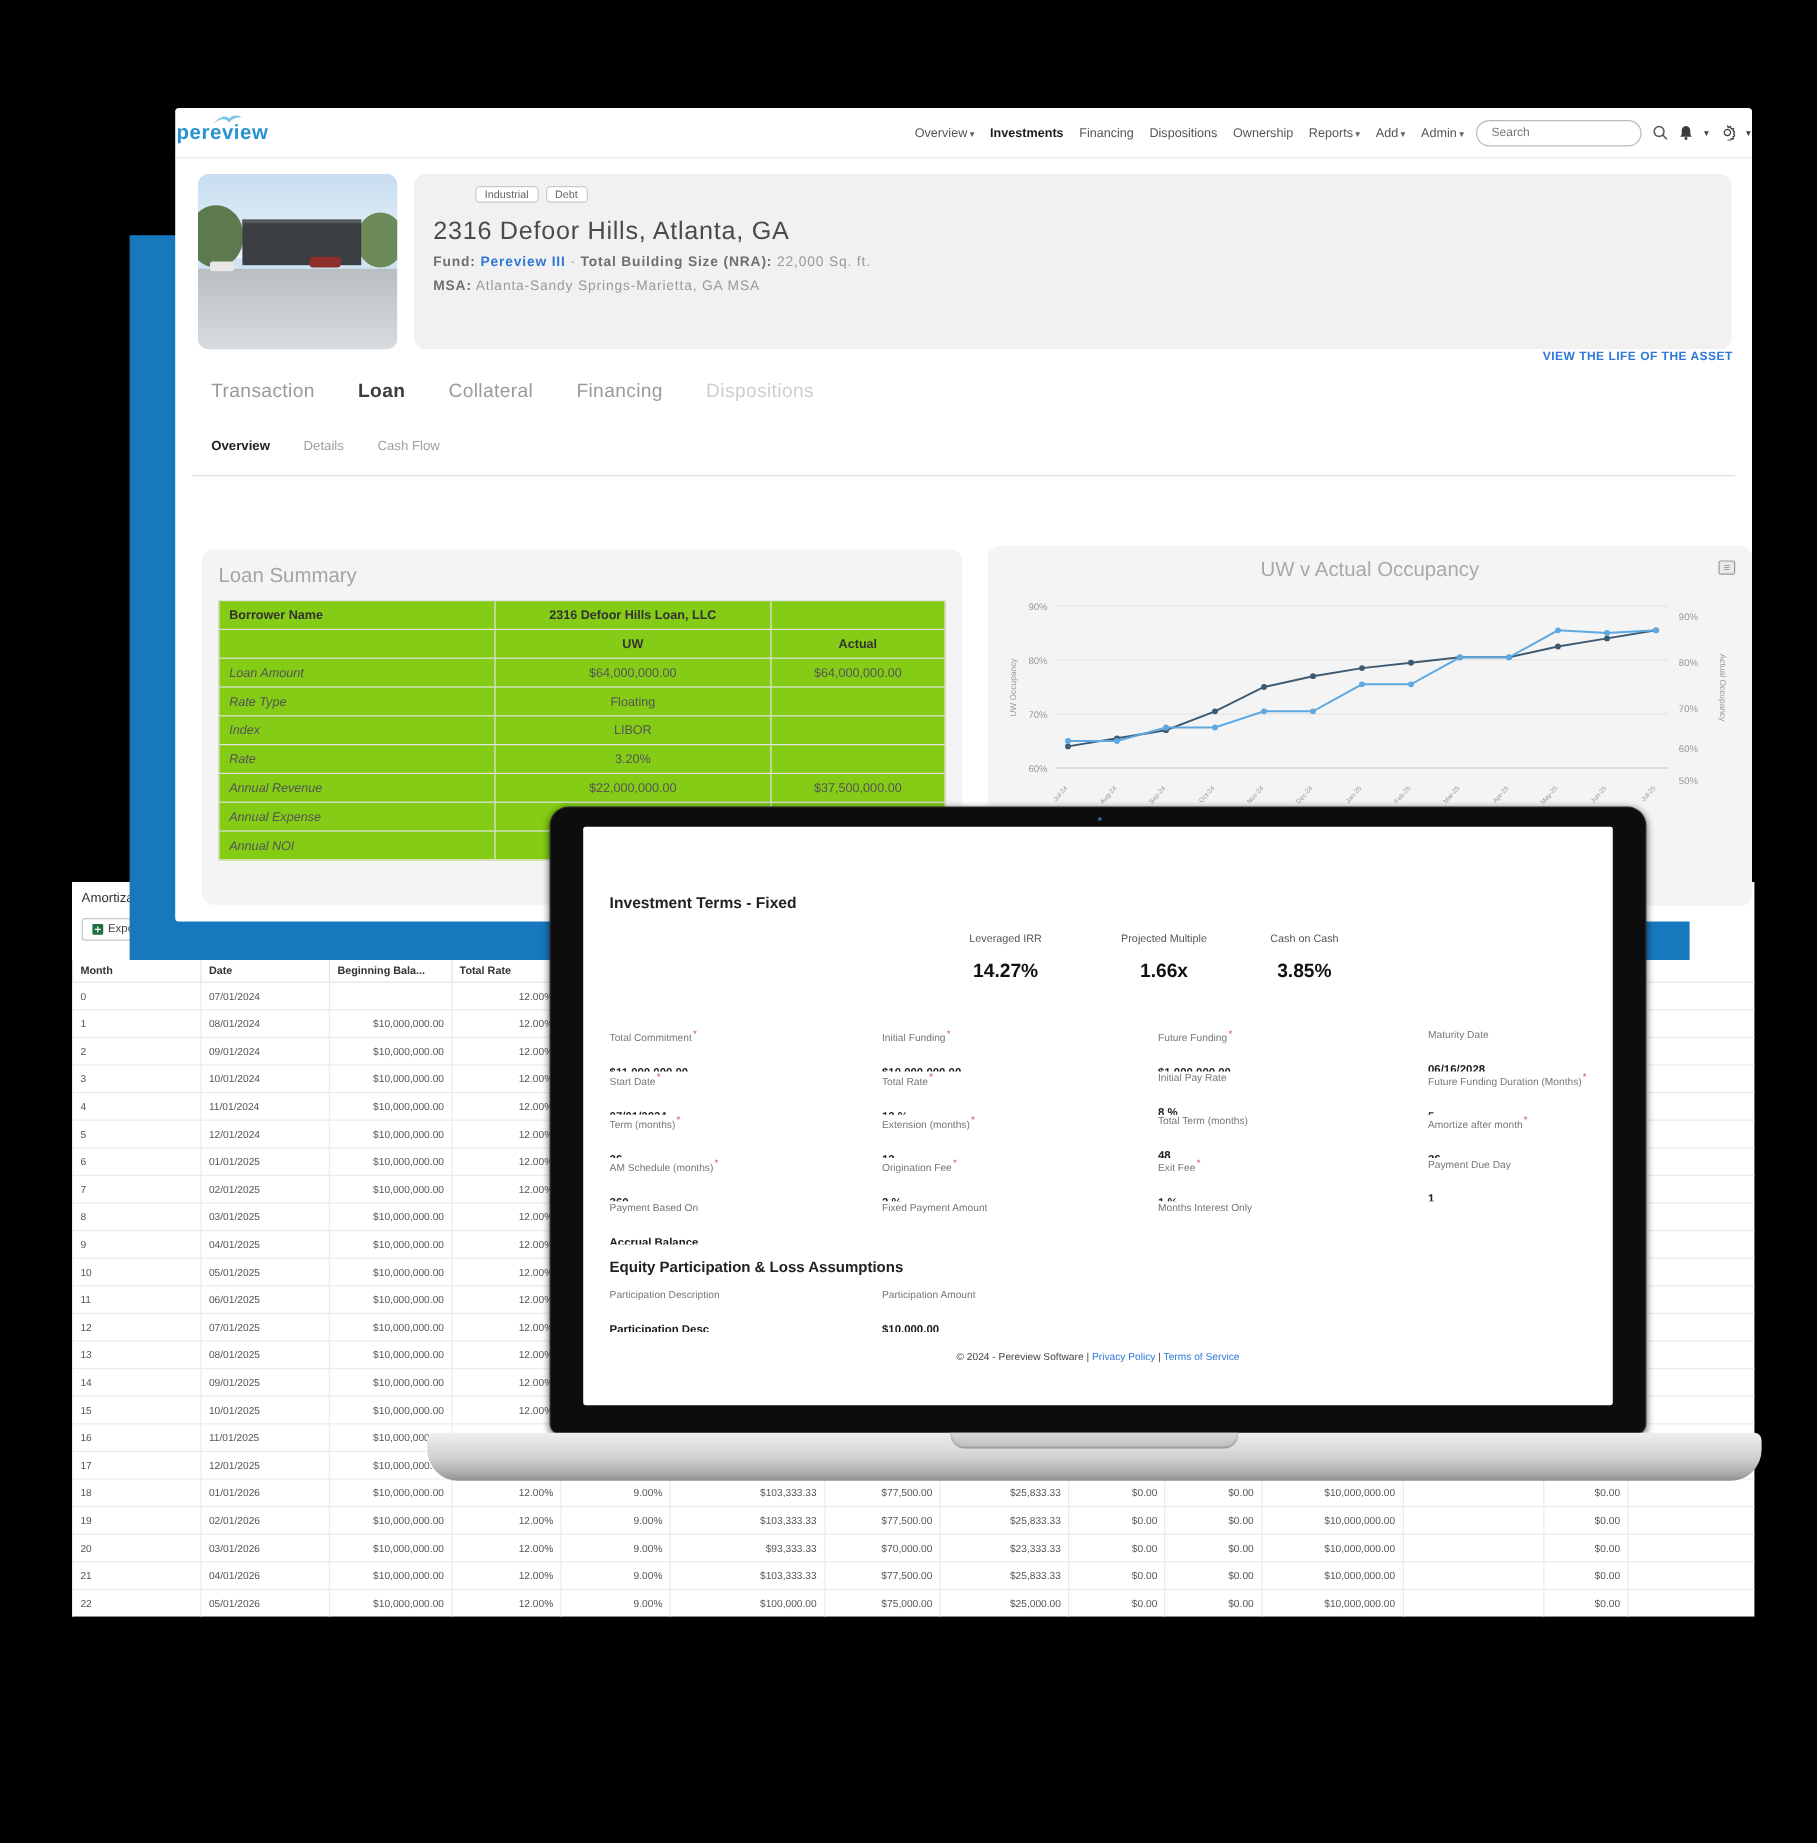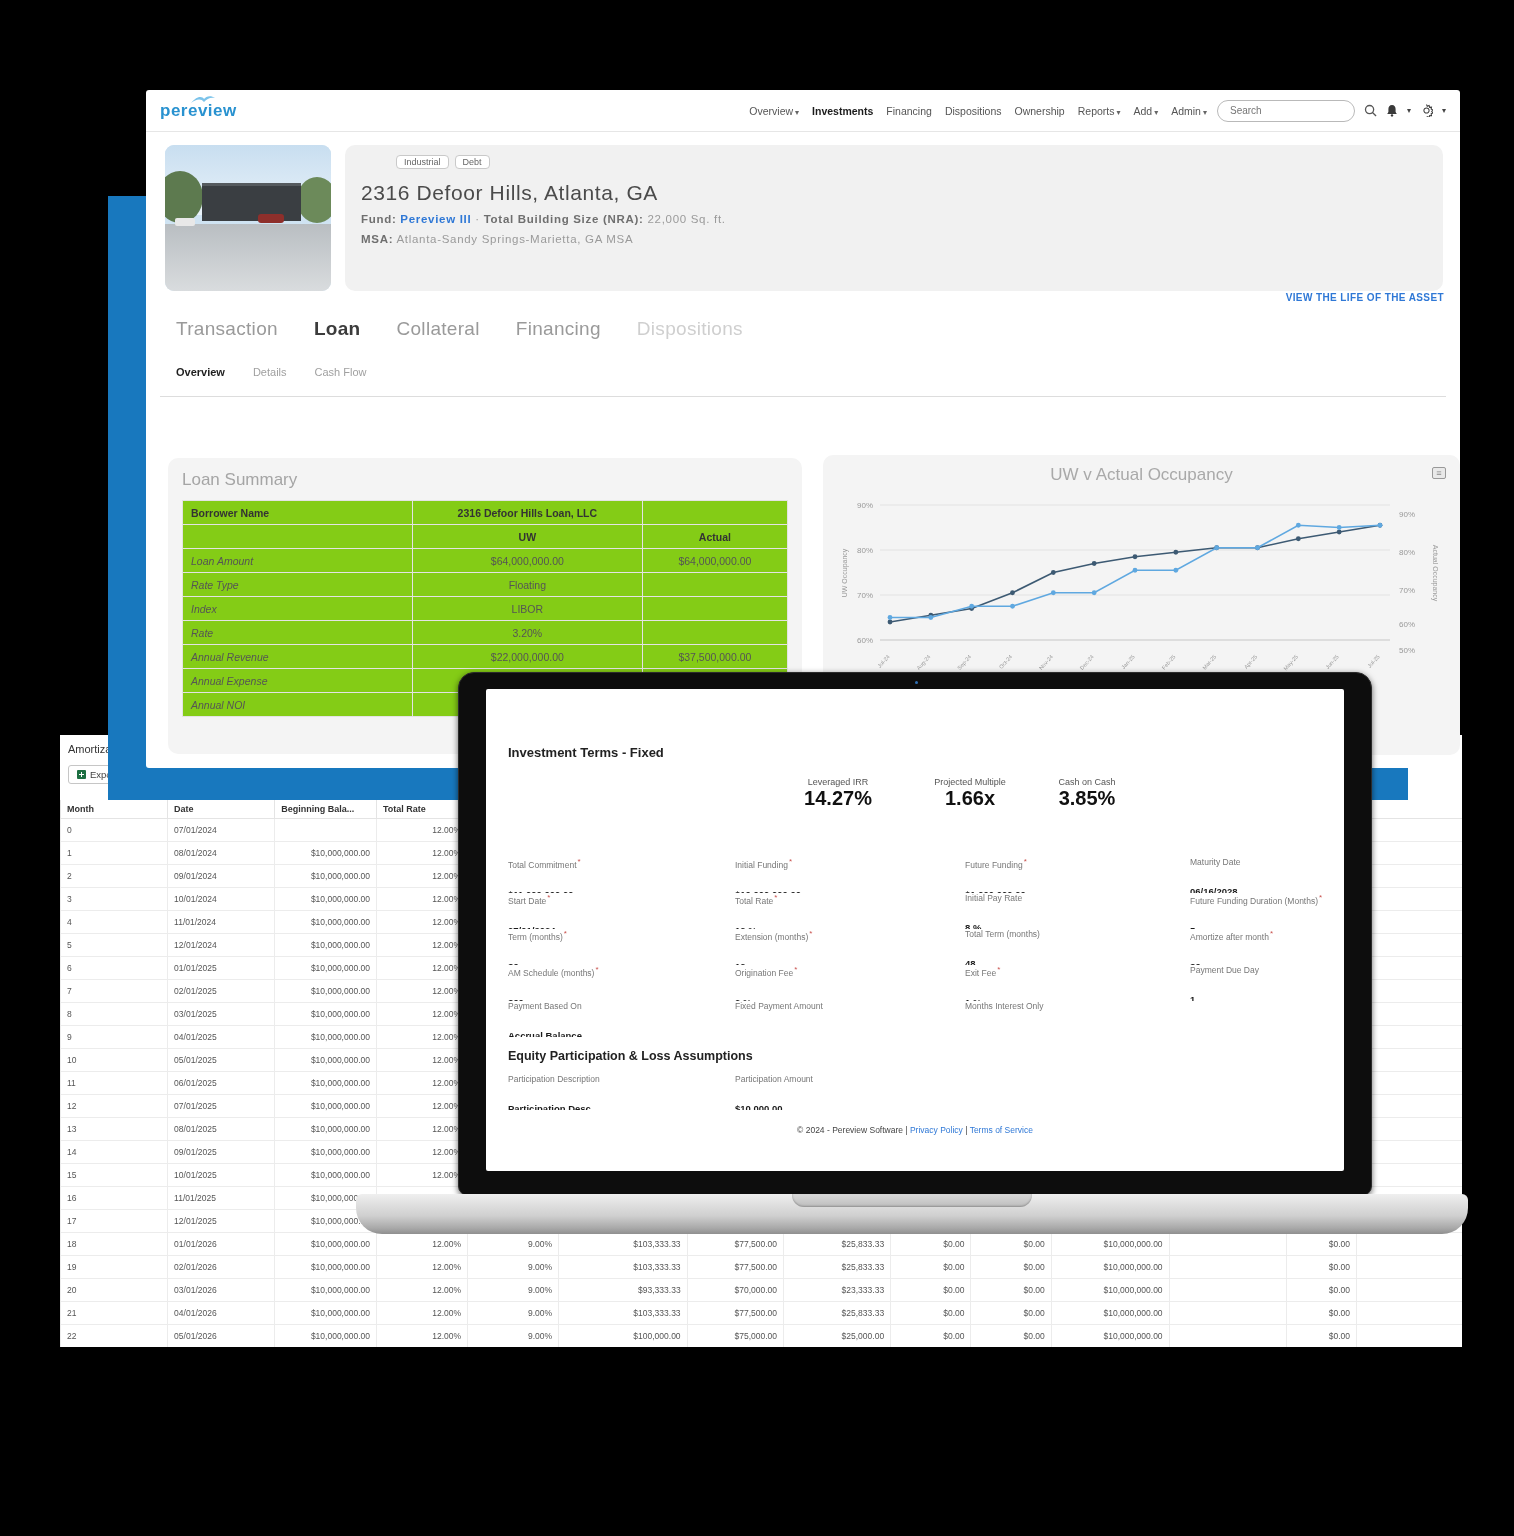--- a/index.html
+++ b/index.html
@@ -17,21 +17,21 @@
   table.amort{position:absolute;left:0;top:65px;border-collapse:collapse;table-layout:fixed;width:1490px;}
   table.amort th{height:18px;font-size:9px;color:#333;text-align:left;padding:0 6px;border:1px solid #e4e4e4;border-top:none;font-weight:bold;white-space:nowrap;overflow:hidden;}
   table.amort td{height:23px;font-size:8.5px;color:#555;padding:0 6px;border:1px solid #ececec;white-space:nowrap;overflow:hidden;}
   table.amort td.num{text-align:right;}
 
   
   .blue-accent{position:absolute;left:108px;top:196px;width:1300px;height:604px;background:#1878be;z-index:2;}
 
   
   .main-window{position:absolute;left:146px;top:90px;width:1314px;height:678px;background:#fff;border-radius:3px;z-index:3;overflow:hidden;}
-  .topnav{position:absolute;left:0;top:0;width:100%;height:42px;display:flex;align-items:center;padding:0 14px;border-bottom:1px solid #e6e6e6;}
+  .topnav{position:absolute;left:0;top:0;width:100%;height:42px;display:flex;align-items:center;padding:0 1px;border-bottom:1px solid #e6e6e6;}
   .logo{position:relative;font-size:17px;font-weight:bold;color:#2992d0;letter-spacing:.5px;line-height:1;}
   .logo svg{position:absolute;left:30px;top:-8px;}
   .navlist{margin-left:auto;display:flex;align-items:center;gap:13px;}
   .nav-item{font-size:10.5px;color:#555;white-space:nowrap;cursor:pointer;}
   .nav-item.bold{font-weight:bold;color:#1b1b1b;}
   .caret{font-size:8px;color:#666;margin-left:2px;}
   .search-pill{width:138px;height:22px;border:1.5px solid #b9b9b9;border-radius:12px;display:flex;align-items:center;padding:0 10px;margin-left:10px;}
   .search-pill input{border:none;outline:none;width:100%;font-size:10px;color:#444;background:transparent;}
   .icon-btn{margin-left:9px;display:flex;align-items:center;color:#444;cursor:pointer;}
 
@@ -47,21 +47,21 @@
   .prop-card{position:absolute;left:199px;top:55px;width:1098px;height:146px;background:#f1f1f1;border-radius:10px;padding:10px 16px;}
   .badges{display:flex;gap:6px;padding-left:35px;}
   .badge{border:1px solid #c9c9c9;background:#fff;border-radius:4px;font-size:9px;color:#666;padding:1px 7px;}
   .prop-title{margin-top:12px;font-size:21px;font-weight:normal;color:#4b4b4b;letter-spacing:.6px;}
   .prop-line{margin-top:8px;font-size:11.5px;color:#9a9a9a;letter-spacing:.7px;}
   .prop-line b{color:#6f6f6f;}
   .prop-line .lnk{color:#2f78d6;font-weight:bold;cursor:pointer;}
   .view-link{position:absolute;right:16px;top:202px;font-size:10px;font-weight:bold;color:#2f78d6;letter-spacing:.4px;cursor:pointer;}
 
   .tabs{position:absolute;left:30px;top:228px;display:flex;gap:36px;}
-  .tab{font-size:19px;color:#9a9a9a;cursor:pointer;letter-spacing:.3px;}
+  .tab{font-size:16px;color:#9a9a9a;cursor:pointer;letter-spacing:.3px;}
   .tab.active{color:#3c3c3c;font-weight:bold;}
   .tab.disabled{color:#cfcfcf;}
   .subtabs{position:absolute;left:30px;top:276px;display:flex;gap:28px;}
   .subtab{font-size:11px;color:#a0a0a0;cursor:pointer;}
   .subtab.active{color:#1f1f1f;font-weight:bold;}
   .divider{position:absolute;left:14px;top:306px;width:1286px;border-top:1px solid #ddd;}
 
   
   .loan-card{position:absolute;left:22px;top:368px;width:634px;height:296px;background:#f4f4f4;border-radius:10px;padding:12px 14px;}
   .card-title{font-size:17px;color:#a5a5a5;}
@@ -77,21 +77,21 @@
   .chart-menu{position:absolute;right:2px;top:2px;width:14px;height:12px;border:1px solid #999;border-radius:2px;color:#888;font-size:9px;line-height:10px;text-align:center;cursor:pointer;background:#e9e9e9;}
 
   
   .laptop{position:absolute;left:0;top:0;z-index:4;}
   .bezel{position:absolute;left:458px;top:672px;width:914px;height:524px;background:#0d0d0d;border:1px solid #2b2b2b;border-radius:16px 16px 10px 10px;box-shadow:0 2px 6px rgba(0,0,0,.6);}
   .cam{position:absolute;left:50%;top:8px;width:3px;height:3px;border-radius:50%;background:#2f6fb2;}
   .screen{position:absolute;left:486px;top:689px;width:858px;height:482px;background:#fff;border-radius:2px;overflow:hidden;}
   .lt-heading{position:absolute;left:22px;top:56px;font-size:13px;font-weight:bold;color:#222;}
   .metric{position:absolute;transform:translateX(-50%);text-align:center;}
   .metric .m-lbl{font-size:9px;color:#555;}
-  .metric .m-val{font-size:20px;font-weight:bold;color:#111;}
+  .metric .m-val{margin-top:14px;font-size:16px;font-weight:bold;color:#111;}
   .fields{position:absolute;left:22px;top:168px;width:816px;display:grid;grid-template-columns:227px 230px 225px 134px;}
   .fcell{height:36px;overflow:hidden;}
   .f-lbl{font-size:8.5px;color:#777;white-space:nowrap;}
   .f-req{color:#c9534f;font-size:8px;vertical-align:super;margin-left:1px;}
   .f-val{margin-top:19px;font-size:9.5px;font-weight:bold;color:#1a1a1a;white-space:nowrap;}
   .eq-heading{position:absolute;left:22px;top:360px;font-size:12.5px;font-weight:bold;color:#222;}
   .equity{position:absolute;left:22px;top:385px;width:816px;display:grid;grid-template-columns:227px 230px 359px;}
   .lt-footer{position:absolute;left:0;top:436px;width:100%;text-align:center;font-size:8.5px;color:#444;}
   .lt-footer .lnk{color:#2f78d6;cursor:pointer;}
   .base{position:absolute;left:356px;top:1194px;width:1112px;height:40px;background:linear-gradient(#efefef,#cfcfcf 55%,#a9a9a9 85%,#8f8f8f);border-radius:6px 6px 26px 26px;}

